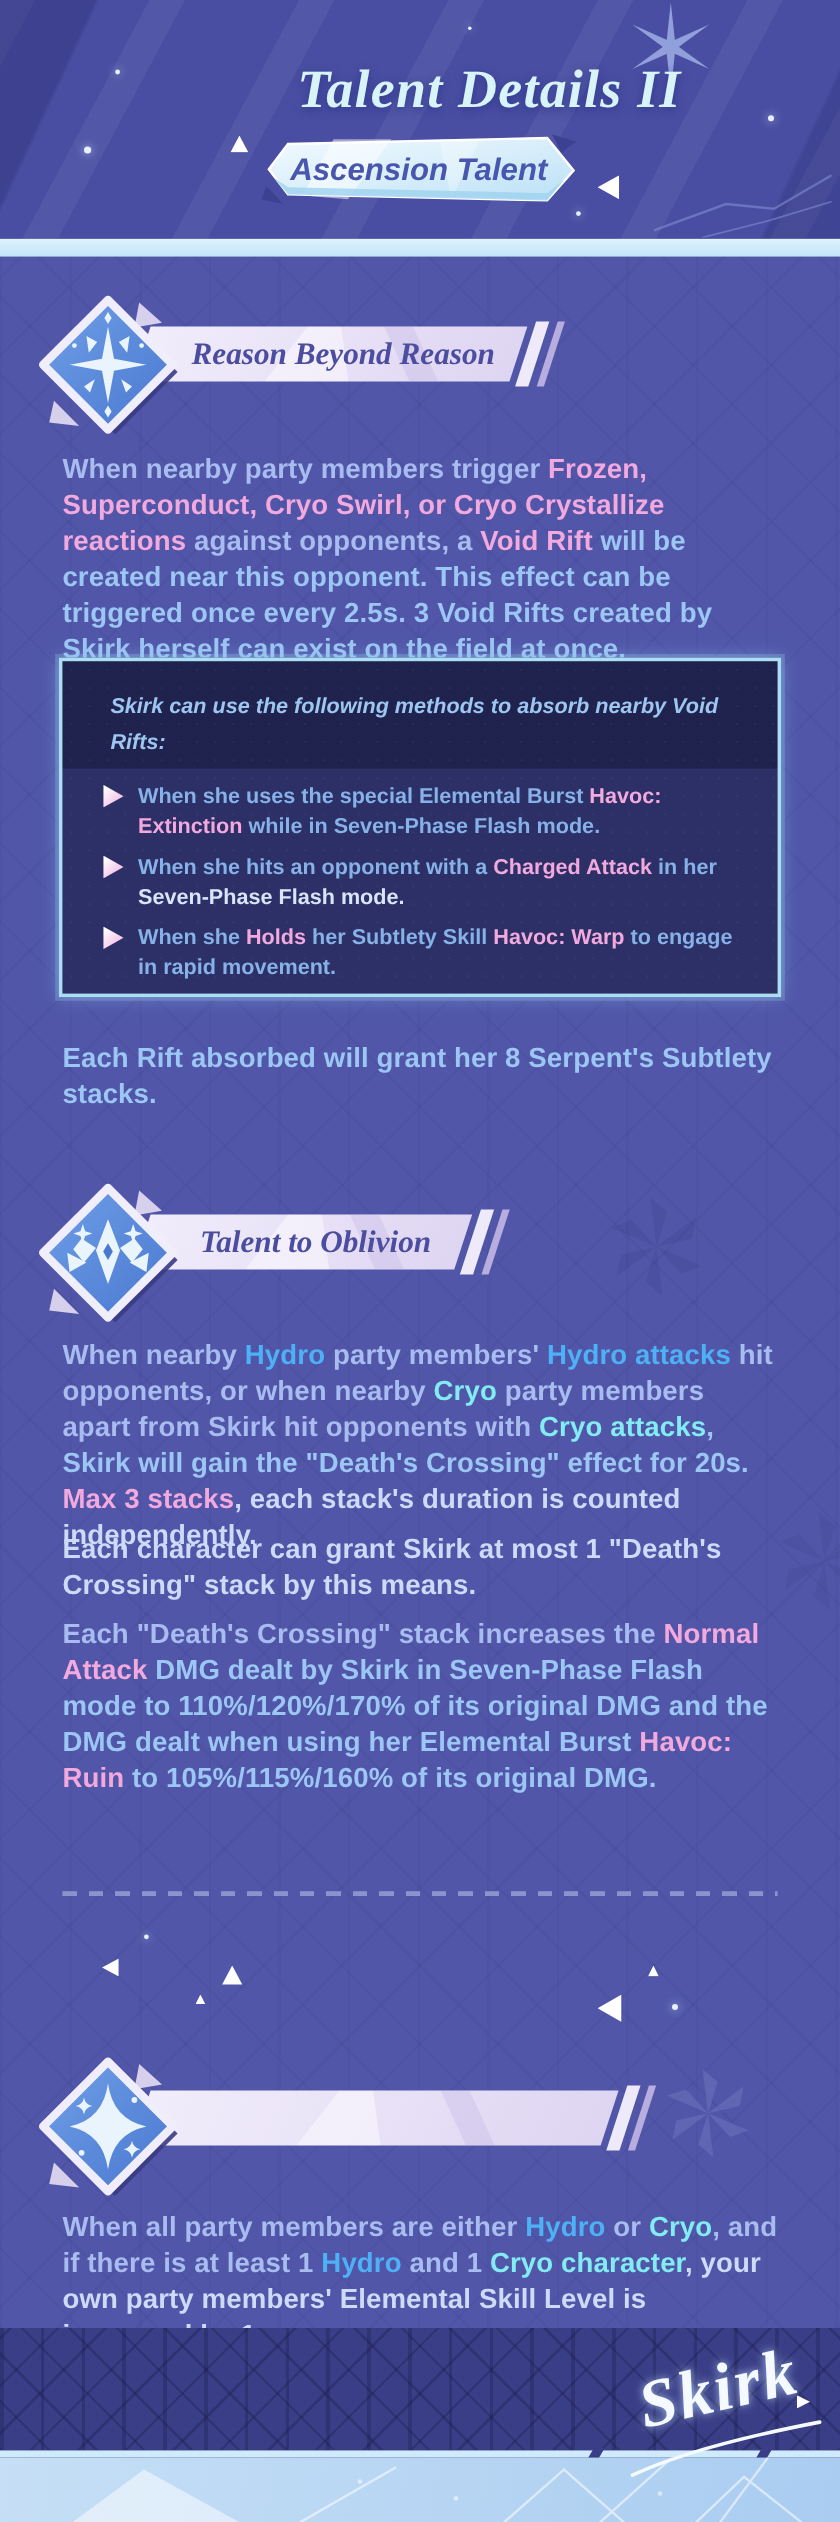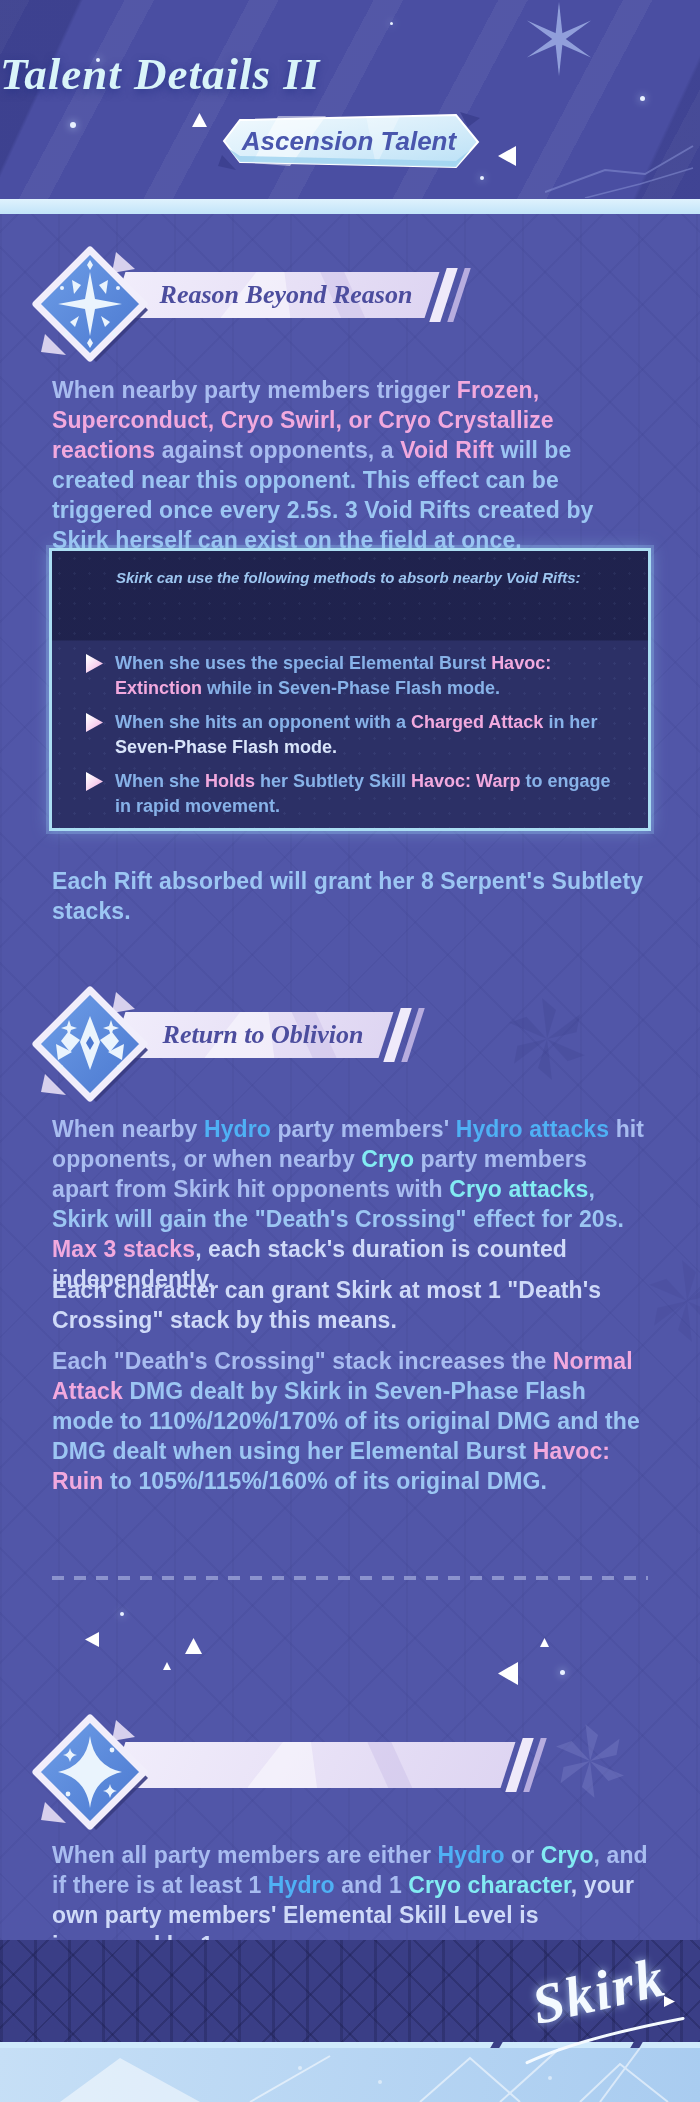--- a/index.html
+++ b/index.html
@@ -6,21 +6,21 @@
   #page{position:relative;width:700px;height:2102px;overflow:hidden;
         font-family:"Liberation Sans",sans-serif;
         box-shadow:inset 0 0 60px rgba(20,22,60,.25);}
   
   .header{position:absolute;left:0;top:0;width:700px;height:199px;overflow:hidden;
     background:
       linear-gradient(115deg, rgba(28,32,96,.28) 0 10%, transparent 10.5%),
       linear-gradient(295deg, rgba(28,32,96,.22) 0 8%, transparent 8.5%),
       repeating-linear-gradient(118deg, rgba(255,255,255,.05) 0 26px, transparent 26px 110px),
       #4a4ea2;}
-  .page-title{position:absolute;left:0;top:48px;width:568px;text-align:left;
+  .page-title{position:absolute;left:0;top:48px;width:568px;text-align:right;
     font-family:"Liberation Serif",serif;font-style:italic;font-weight:bold;
     font-size:45px;color:#d9f4f9;letter-spacing:1px;
     text-shadow:0 3px 8px rgba(30,45,130,.65);}
   .band{position:absolute;left:0;top:199px;width:700px;height:15px;
     background:linear-gradient(#dff2fd,#c2e4f9);}
   
   .crystal{position:absolute;width:262px;height:58px;}
   .crystal svg{position:absolute;left:0;top:0;}
   .crystal .lbl{position:absolute;left:0;top:0;width:100%;height:100%;
     display:flex;align-items:center;justify-content:center;
@@ -53,22 +53,22 @@
   .r-intro{color:#9dc6f0}.r-bullet{color:#87b2e8}.r-bulletWhite{color:#d9e5fa}
   
   .info-box{position:absolute;left:49px;top:548px;width:602px;height:283px;box-sizing:border-box;
     background:
       radial-gradient(rgba(160,190,255,.07) 1px, transparent 1.2px),
       linear-gradient(rgba(16,18,48,.45) 0 89px, rgba(16,18,48,0) 90px),
       #2c3066;
     background-size:15px 15px,100% 100%,100% 100%;
     border:3px solid #abdef3;
     box-shadow:0 0 0 3px rgba(150,200,240,.28), 0 0 16px rgba(140,190,240,.45);}
-  .box-intro{position:absolute;left:40px;top:12px;width:530px;
-    font-style:italic;font-weight:bold;font-size:15px;line-height:30px;margin-left:24px;}
+  .box-intro{position:absolute;left:40px;top:22px;width:530px;
+    font-style:italic;font-weight:bold;font-size:18px;line-height:30px;}
   .bullets{position:absolute;left:34px;top:100px;width:545px;}
   .bullet{position:relative;margin-bottom:9px;padding-left:29px;
     font-weight:bold;font-size:18px;line-height:25px;}
   .tri{position:absolute;left:0;top:3px;width:17px;height:19px;
     background:linear-gradient(135deg,#ffffff 10%,#f3b9e6 85%);
     clip-path:polygon(0 0,100% 50%,0 100%);
     filter:drop-shadow(0 0 3px rgba(250,200,240,.6));}
   
   .dashes{position:absolute;left:52px;top:1576px;width:596px;height:4px;opacity:.8;
     background:repeating-linear-gradient(90deg,#9aa2d6 0 12px,transparent 12px 22px);}
@@ -236,21 +236,21 @@
     </div>
 
     <div class="para" style="top:652px"><span class="r-blue">Each Rift absorbed will grant her 8 Serpent's Subtlety stacks.</span></div>
 
     <div class="strip" style="left:118px;top:798px;width:268px">
       <div class="wm1"></div>
       <div class="wm2"></div>
     </div>
     <div class="slash" style="left:392px;top:794px;width:11px;height:54px;background:#efeafa"></div>
     <div class="slash" style="left:410px;top:794px;width:6px;height:54px;background:#b7addf"></div>
-    <div class="strip-label" style="left:140px;top:798px;width:246px">Return to Oblivion</div>
+    <div class="strip-label" style="left:140px;top:798px;width:246px">Talent to Oblivion</div>
     <svg class="sec-icon" style="left:28px;top:768px" viewBox="0 0 124 124">
       <defs>
           <linearGradient id="dg2" x1="0" y1="0" x2="1" y2="1">
         <stop offset="0" stop-color="#6f9fe8"></stop>
             <stop offset="1" stop-color="#4a77cf"></stop>
           </linearGradient>
         </defs>
       <polygon points="68,16 120,68 68,120 16,68" fill="#383c82" opacity=".9"></polygon>
       <polygon points="88,10 107,27 84,31" fill="#d7d0ed"></polygon>
       <polygon points="17,92 38,113 13,110" fill="#d7d0ed"></polygon>

